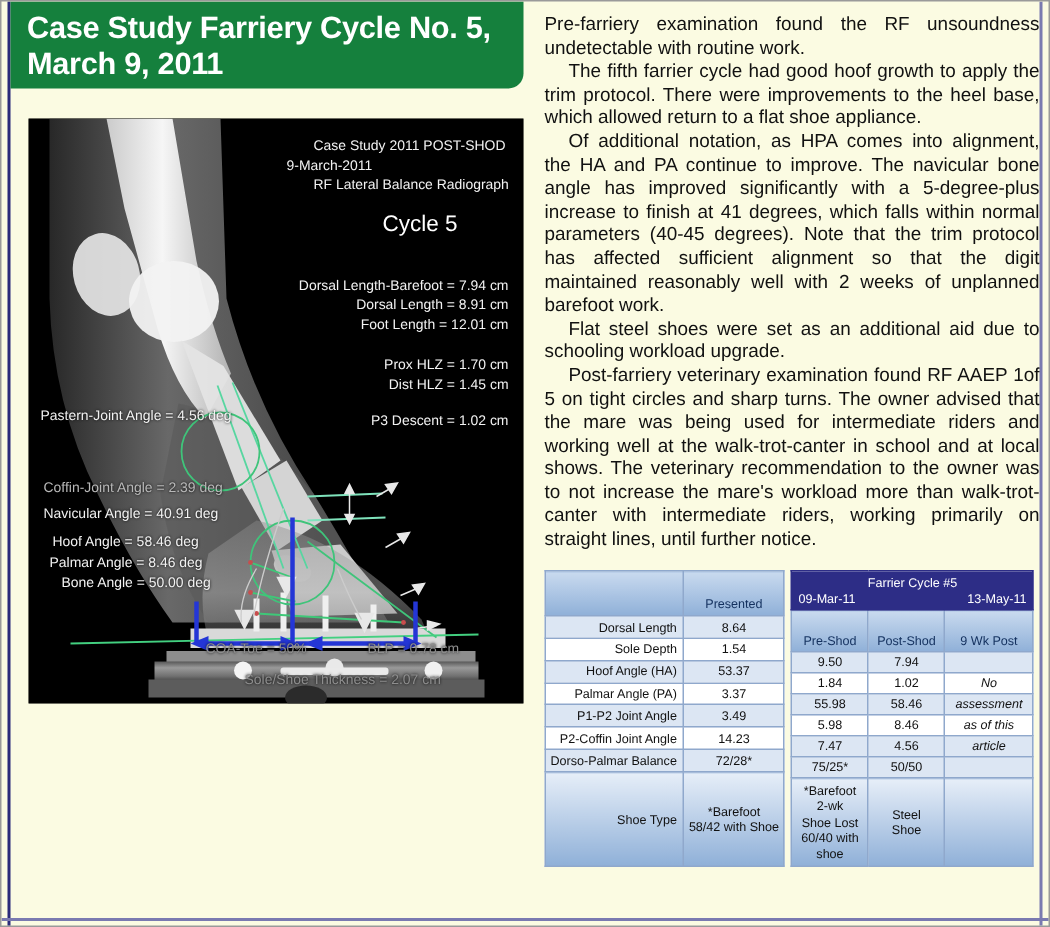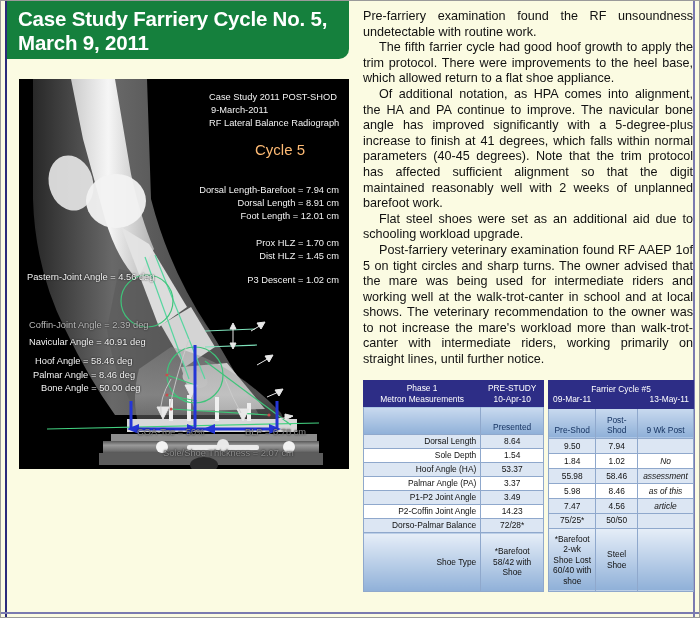--- a/index.html
+++ b/index.html
@@ -80,21 +80,21 @@
     line-height: 13.2px;
     white-space: nowrap;
     text-shadow: 0 0 2px #000;
     text-align: center;
   }
   .rg-text.dim { color: #b9b9b9; }
   .rg-text.faint { color: #8e8e8e; }
   .rg-text.right { text-align: right; }
   .rg-cycle {
     position: absolute;
-    color: #fdba74;
+    color: #ffffff;
     font-size: 15px;
     white-space: nowrap;
   }
 
   
   .article {
     position: absolute;
     left: 362px;
     top: 8px;
     width: 330px;
@@ -293,21 +293,21 @@
       </g>
       <g fill="#2436d6">
         <polygon points="108,350 120,345 120,355"></polygon>
         <polygon points="180,350 168,345 168,355"></polygon>
         <polygon points="184,350 196,345 196,355"></polygon>
         <polygon points="262,350 250,345 250,355"></polygon>
       </g>
     </svg>
 
     <div class="rg-text" style="left:190px; top:12px;">Case Study 2011 POST-SHOD</div>
-    <div class="rg-text" style="left:192px; top:25px;">9-March-2011</div>
+    <div class="rg-text" style="left:172px; top:25px;">9-March-2011</div>
     <div class="rg-text" style="left:190px; top:38px;">RF Lateral Balance Radiograph</div>
     <div class="rg-cycle" style="left:236px; top:62px;">Cycle 5</div>
 
     <div class="rg-text right" style="left:150px; top:105px; width:170px;">Dorsal Length-Barefoot = 7.94 cm</div>
     <div class="rg-text right" style="left:150px; top:118px; width:170px;">Dorsal Length = 8.91 cm</div>
     <div class="rg-text right" style="left:150px; top:131px; width:170px;">Foot Length = 12.01 cm</div>
 
     <div class="rg-text right" style="left:160px; top:158px; width:160px;">Prox HLZ = 1.70 cm</div>
     <div class="rg-text right" style="left:160px; top:171px; width:160px;">Dist HLZ = 1.45 cm</div>
     <div class="rg-text right" style="left:160px; top:195px; width:160px;">P3 Descent = 1.02 cm</div>
@@ -330,30 +330,20 @@
     <p class="indent">The fifth farrier cycle had good hoof growth to apply the trim protocol. There were improvements to the heel base, which allowed return to a flat shoe appliance.</p>
     <p class="indent">Of additional notation, as HPA comes into alignment, the HA and PA continue to improve. The navicular bone angle has improved significantly with a 5-degree-plus increase to finish at 41 degrees, which falls within normal parameters (40-45 degrees). Note that the trim protocol has affected sufficient alignment so that the digit maintained reasonably well with 2 weeks of unplanned barefoot work.</p>
     <p class="indent">Flat steel shoes were set as an additional aid due to schooling workload upgrade.</p>
     <p class="indent">Post-farriery veterinary examination found RF AAEP 1of 5 on tight circles and sharp turns. The owner advised that the mare was being used for intermediate riders and working well at the walk-trot-canter in school and at local shows. The veterinary recommendation to the owner was to not increase the mare's workload more than walk-trot-canter with intermediate riders, working primarily on straight lines, until further notice.</p>
   </div>
 
   <div class="tables">
 
     <table class="tbl">
       <tbody>
-          <tr>
-        <th class="hdr-dark" style="width:120px;">
-          <span class="l1">Phase 1</span>
-          <span class="l2">Metron Measurements</span>
-        </th>
-        <th class="hdr-dark" style="width:62px;">
-          <span class="l1">PRE-STUDY</span>
-          <span class="l2">10-Apr-10</span>
-        </th>
-      </tr>
       <tr>
         <td class="hdr-grad"></td>
         <td class="hdr-grad">Presented</td>
       </tr>
       <tr class="alt">
         <td class="rowlabel">Dorsal Length</td>
         <td>8.64</td>
       </tr>
       <tr class="plain">
         <td class="rowlabel">Sole Depth</td>

